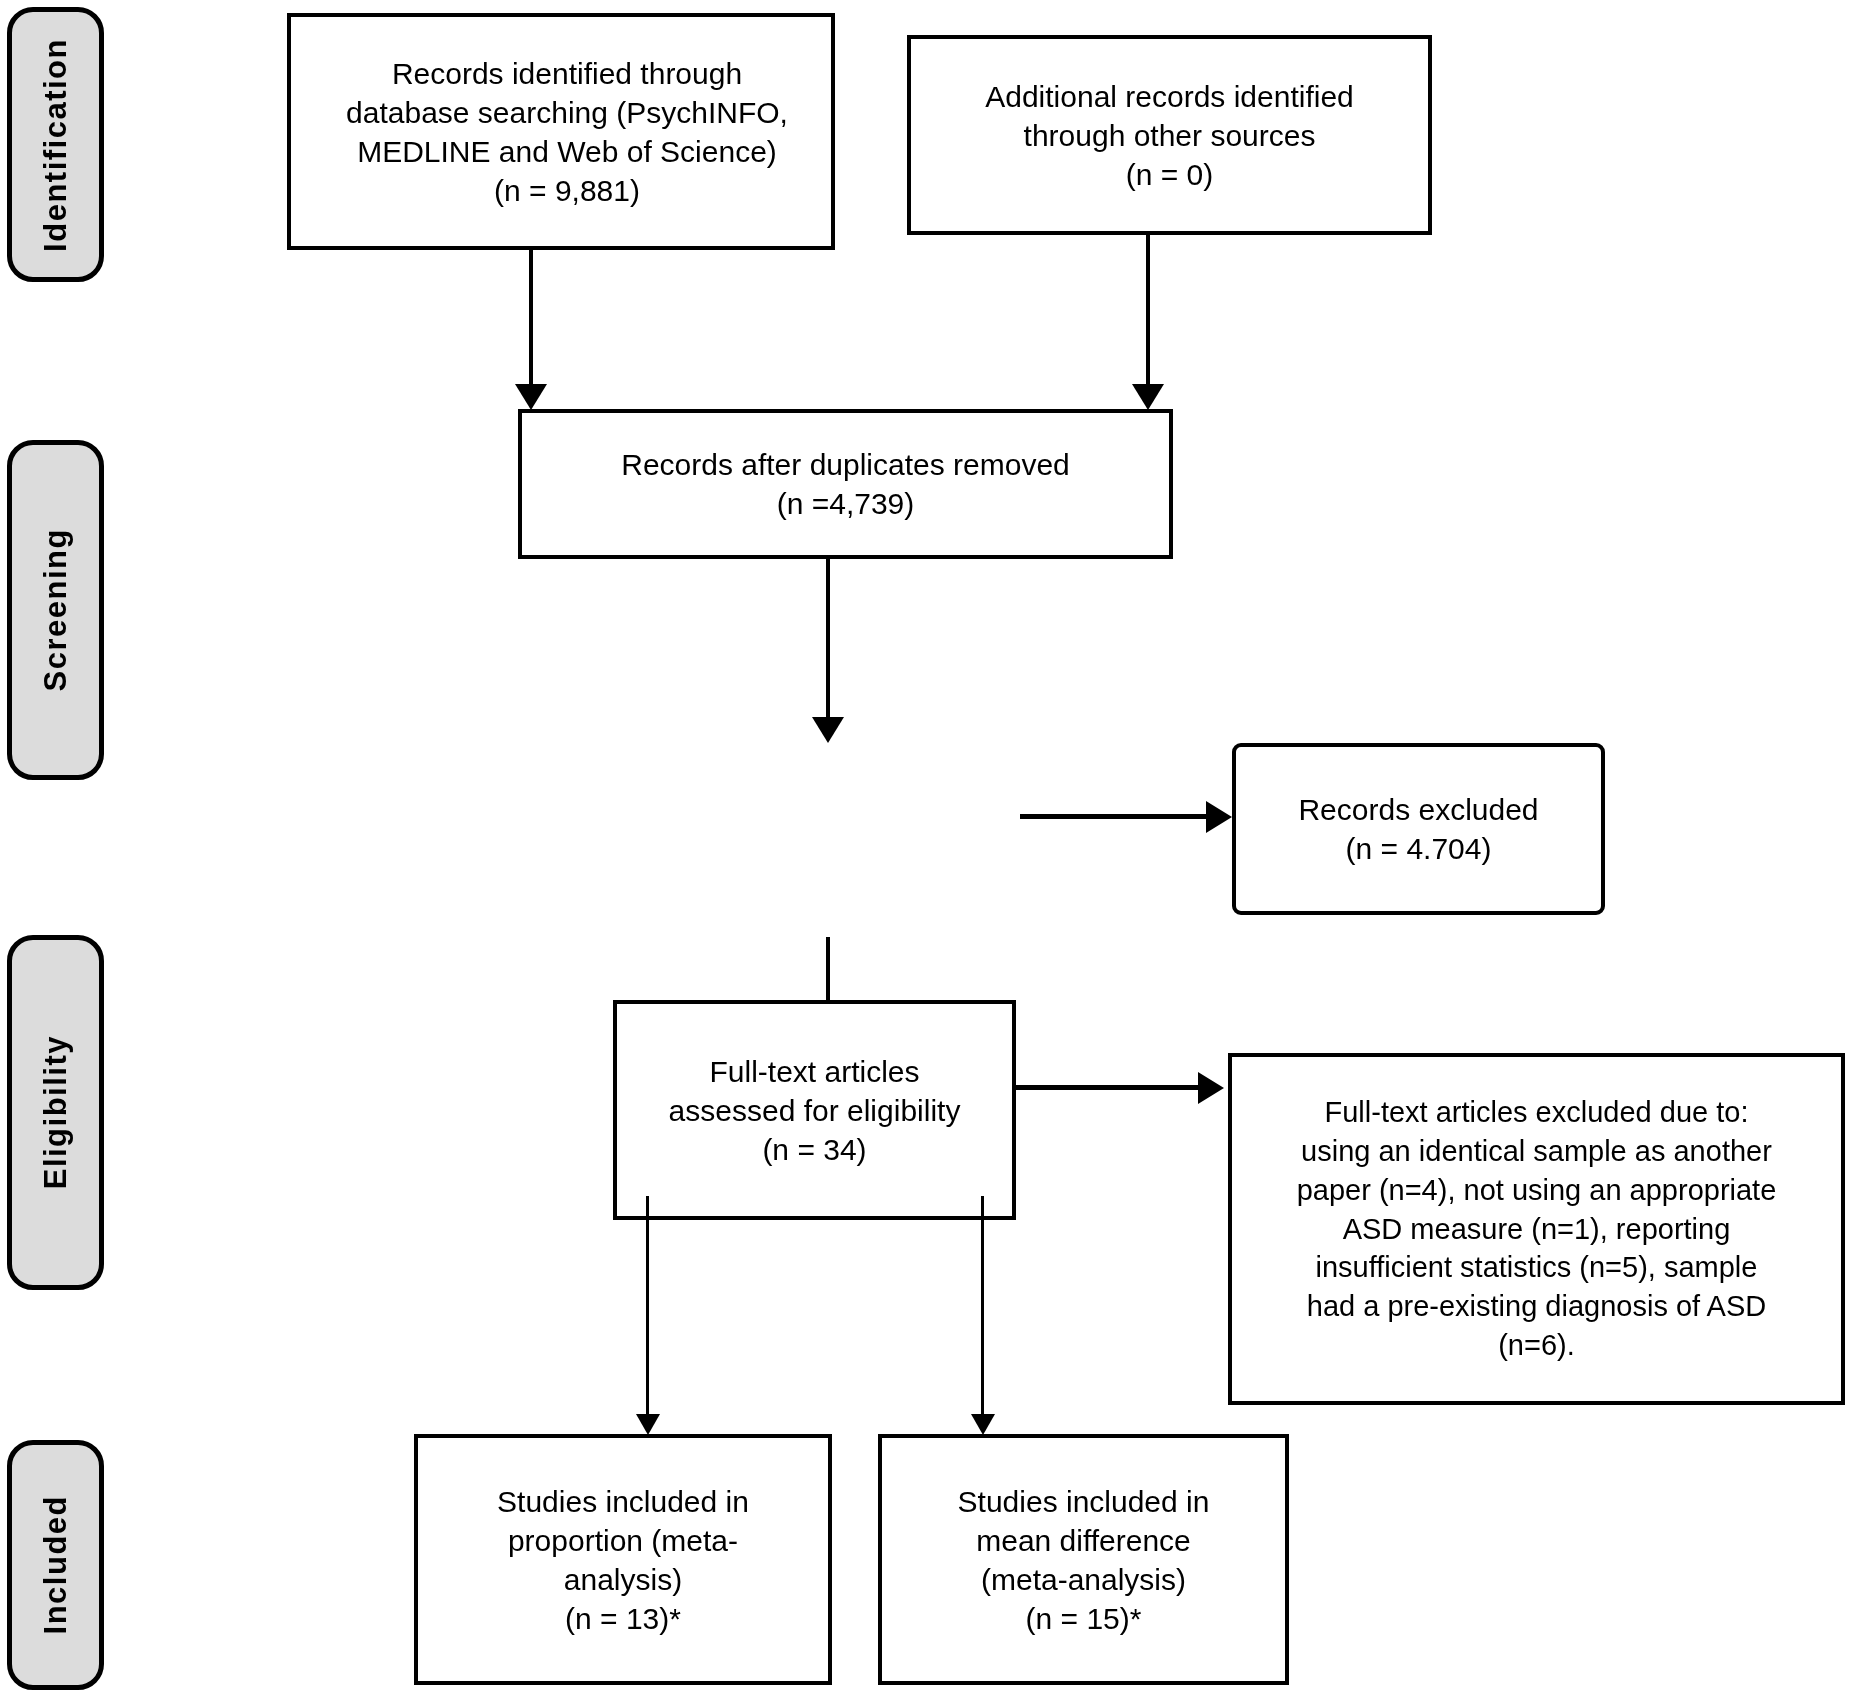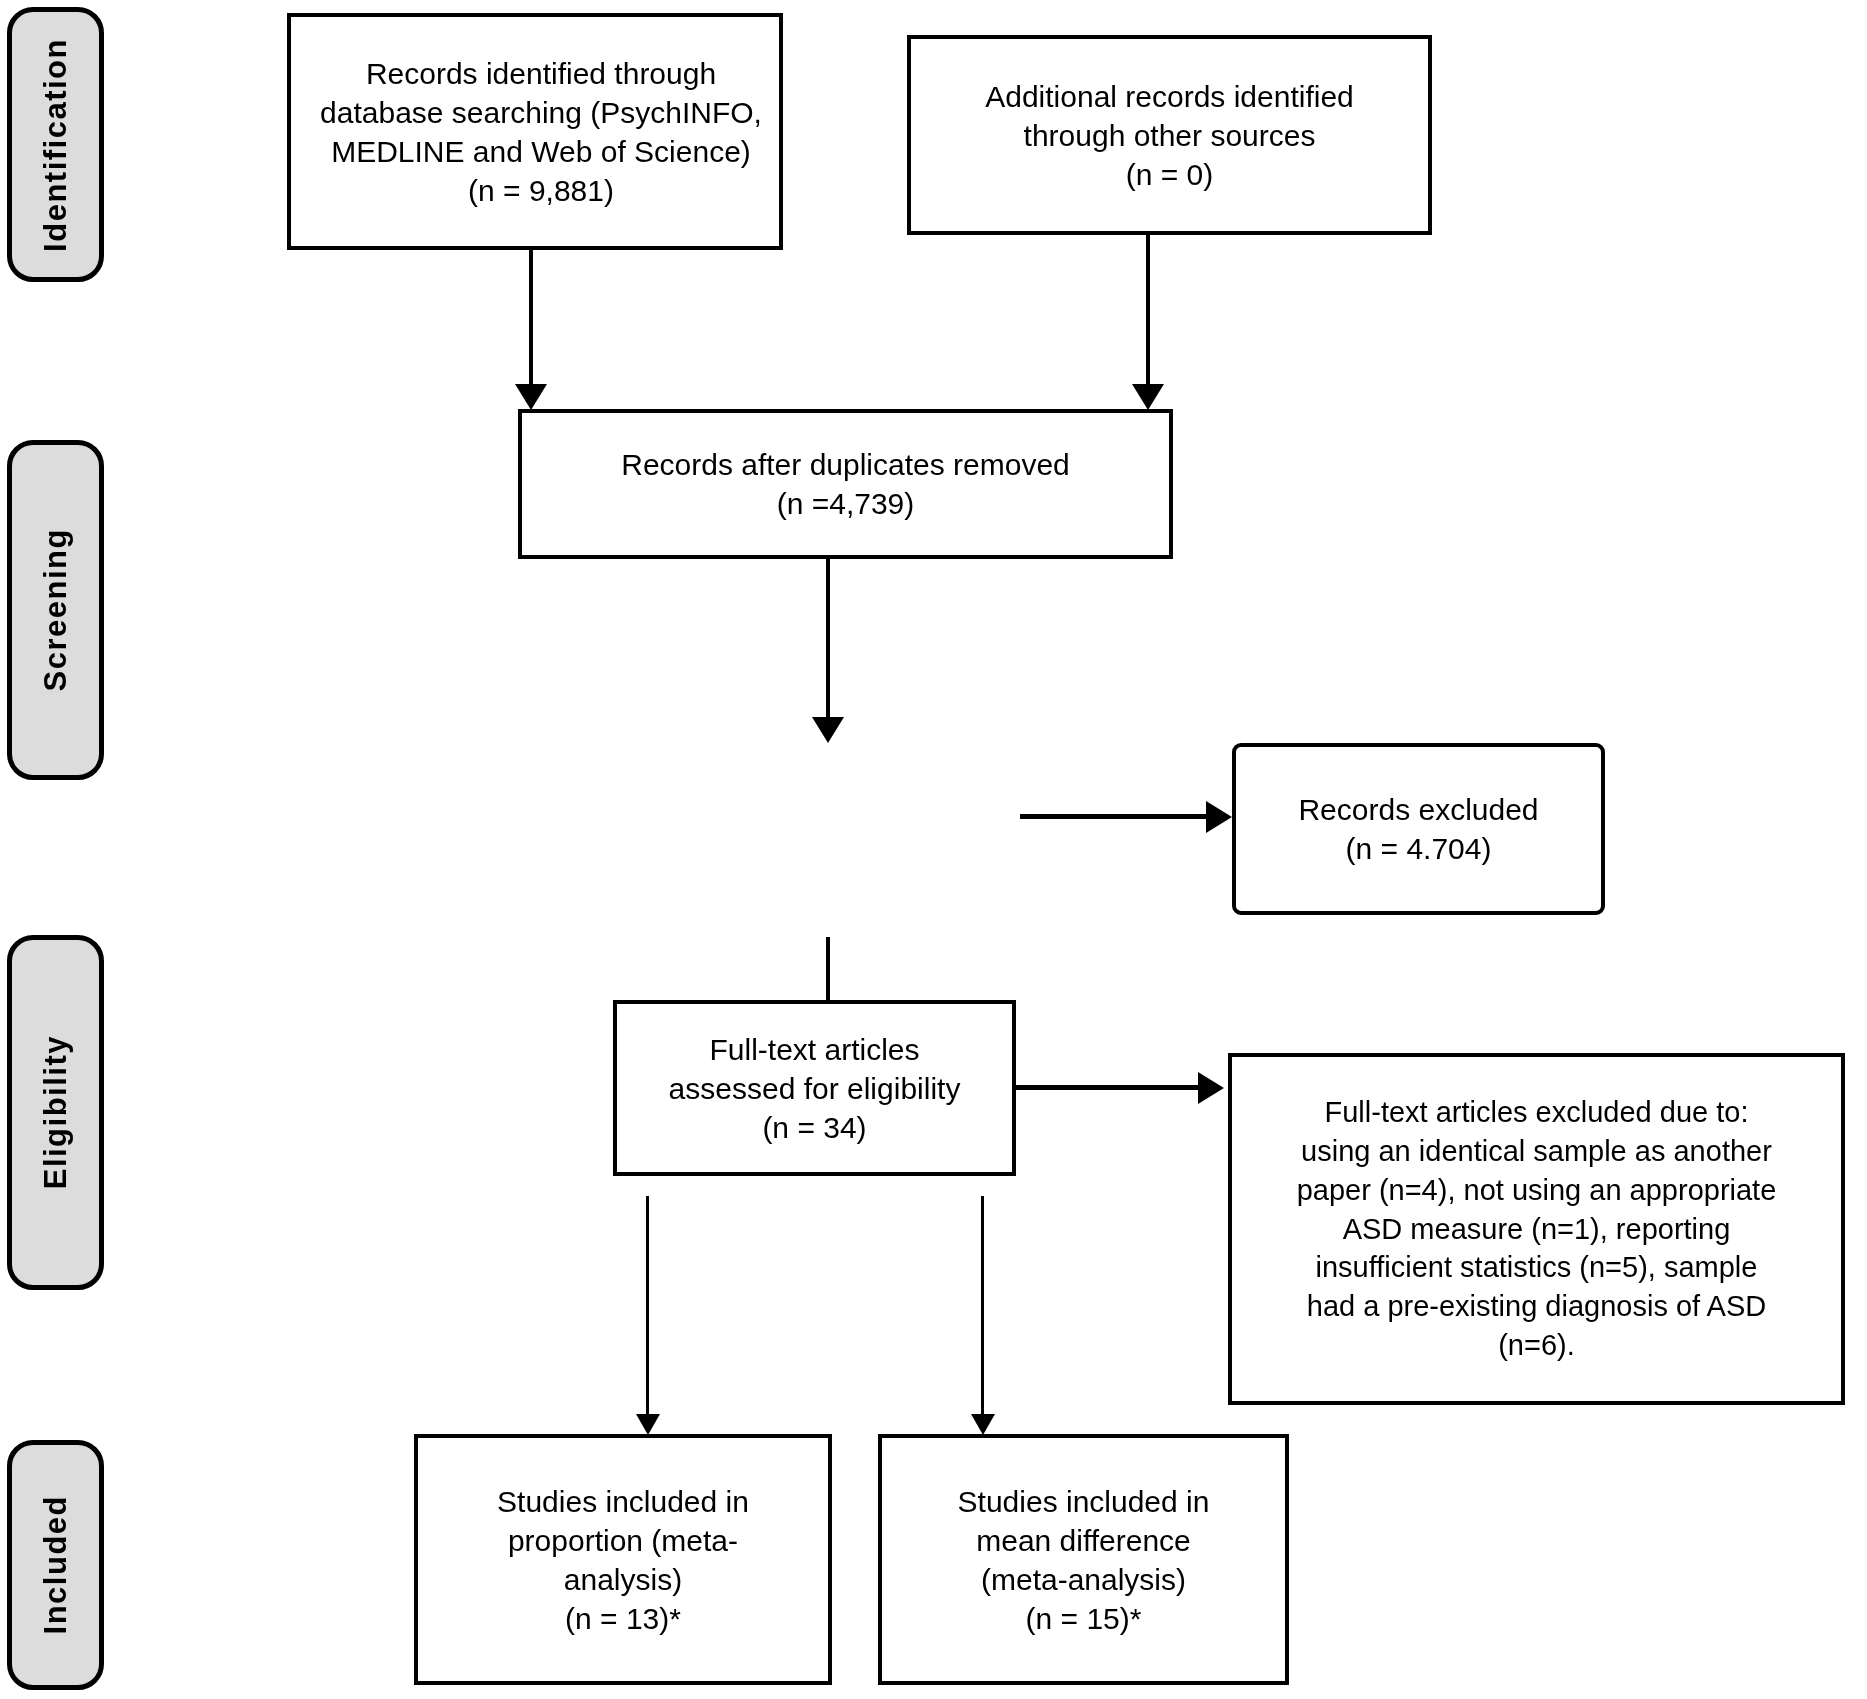--- a/index.html
+++ b/index.html
@@ -110,21 +110,21 @@
   </div>
 
   <div class="stage-tab" style="left:7px; top:935px; width:97px; height:355px;">
     <span class="stage-label">Eligibility</span>
   </div>
 
   <div class="stage-tab" style="left:7px; top:1440px; width:97px; height:250px;">
     <span class="stage-label">Included</span>
   </div>
 
-  <div class="flow-box" style="left:287px; top:13px; width:496px; height:237px;padding-left:24px;">
+  <div class="flow-box" style="left:287px; top:13px; width:548px; height:237px;padding-left:24px;">
     <span class="box-text">Records identified through
 database searching (PsychINFO,
 MEDLINE and Web of Science)
 (n = 9,881)</span>
   </div>
 
   <div class="flow-box" style="left:907px; top:35px; width:525px; height:200px;">
     <span class="box-text">Additional records identified
 through other sources
 (n = 0)</span>
@@ -149,21 +149,21 @@
     <span class="box-text">Records excluded
 (n = 4.704)</span>
   </div>
 
   <div class="conn-line-h" style="left:1020px; top:814px; width:190px; height:5px;"></div>
   <div class="arrow-right" style="left:1206px; top:801px;"></div>
 
   <div class="conn-line-v" style="left:826px; top:937px; width:4px; height:150px;"></div>
   <div class="arrow-down" style="left:812px; top:1085px;"></div>
 
-  <div class="flow-box" style="left:613px; top:1000px; width:403px; height:176px;">
+  <div class="flow-box" style="left:613px; top:1000px; width:403px; height:220px;">
     <span class="box-text">Full-text articles
 assessed for eligibility
 (n = 34)</span>
   </div>
 
   <div class="flow-box dense" style="left:1228px; top:1053px; width:617px; height:352px;">
     <span class="box-text">Full-text articles excluded due to:
 using an identical sample as another
 paper (n=4), not using an appropriate
 ASD measure (n=1), reporting

